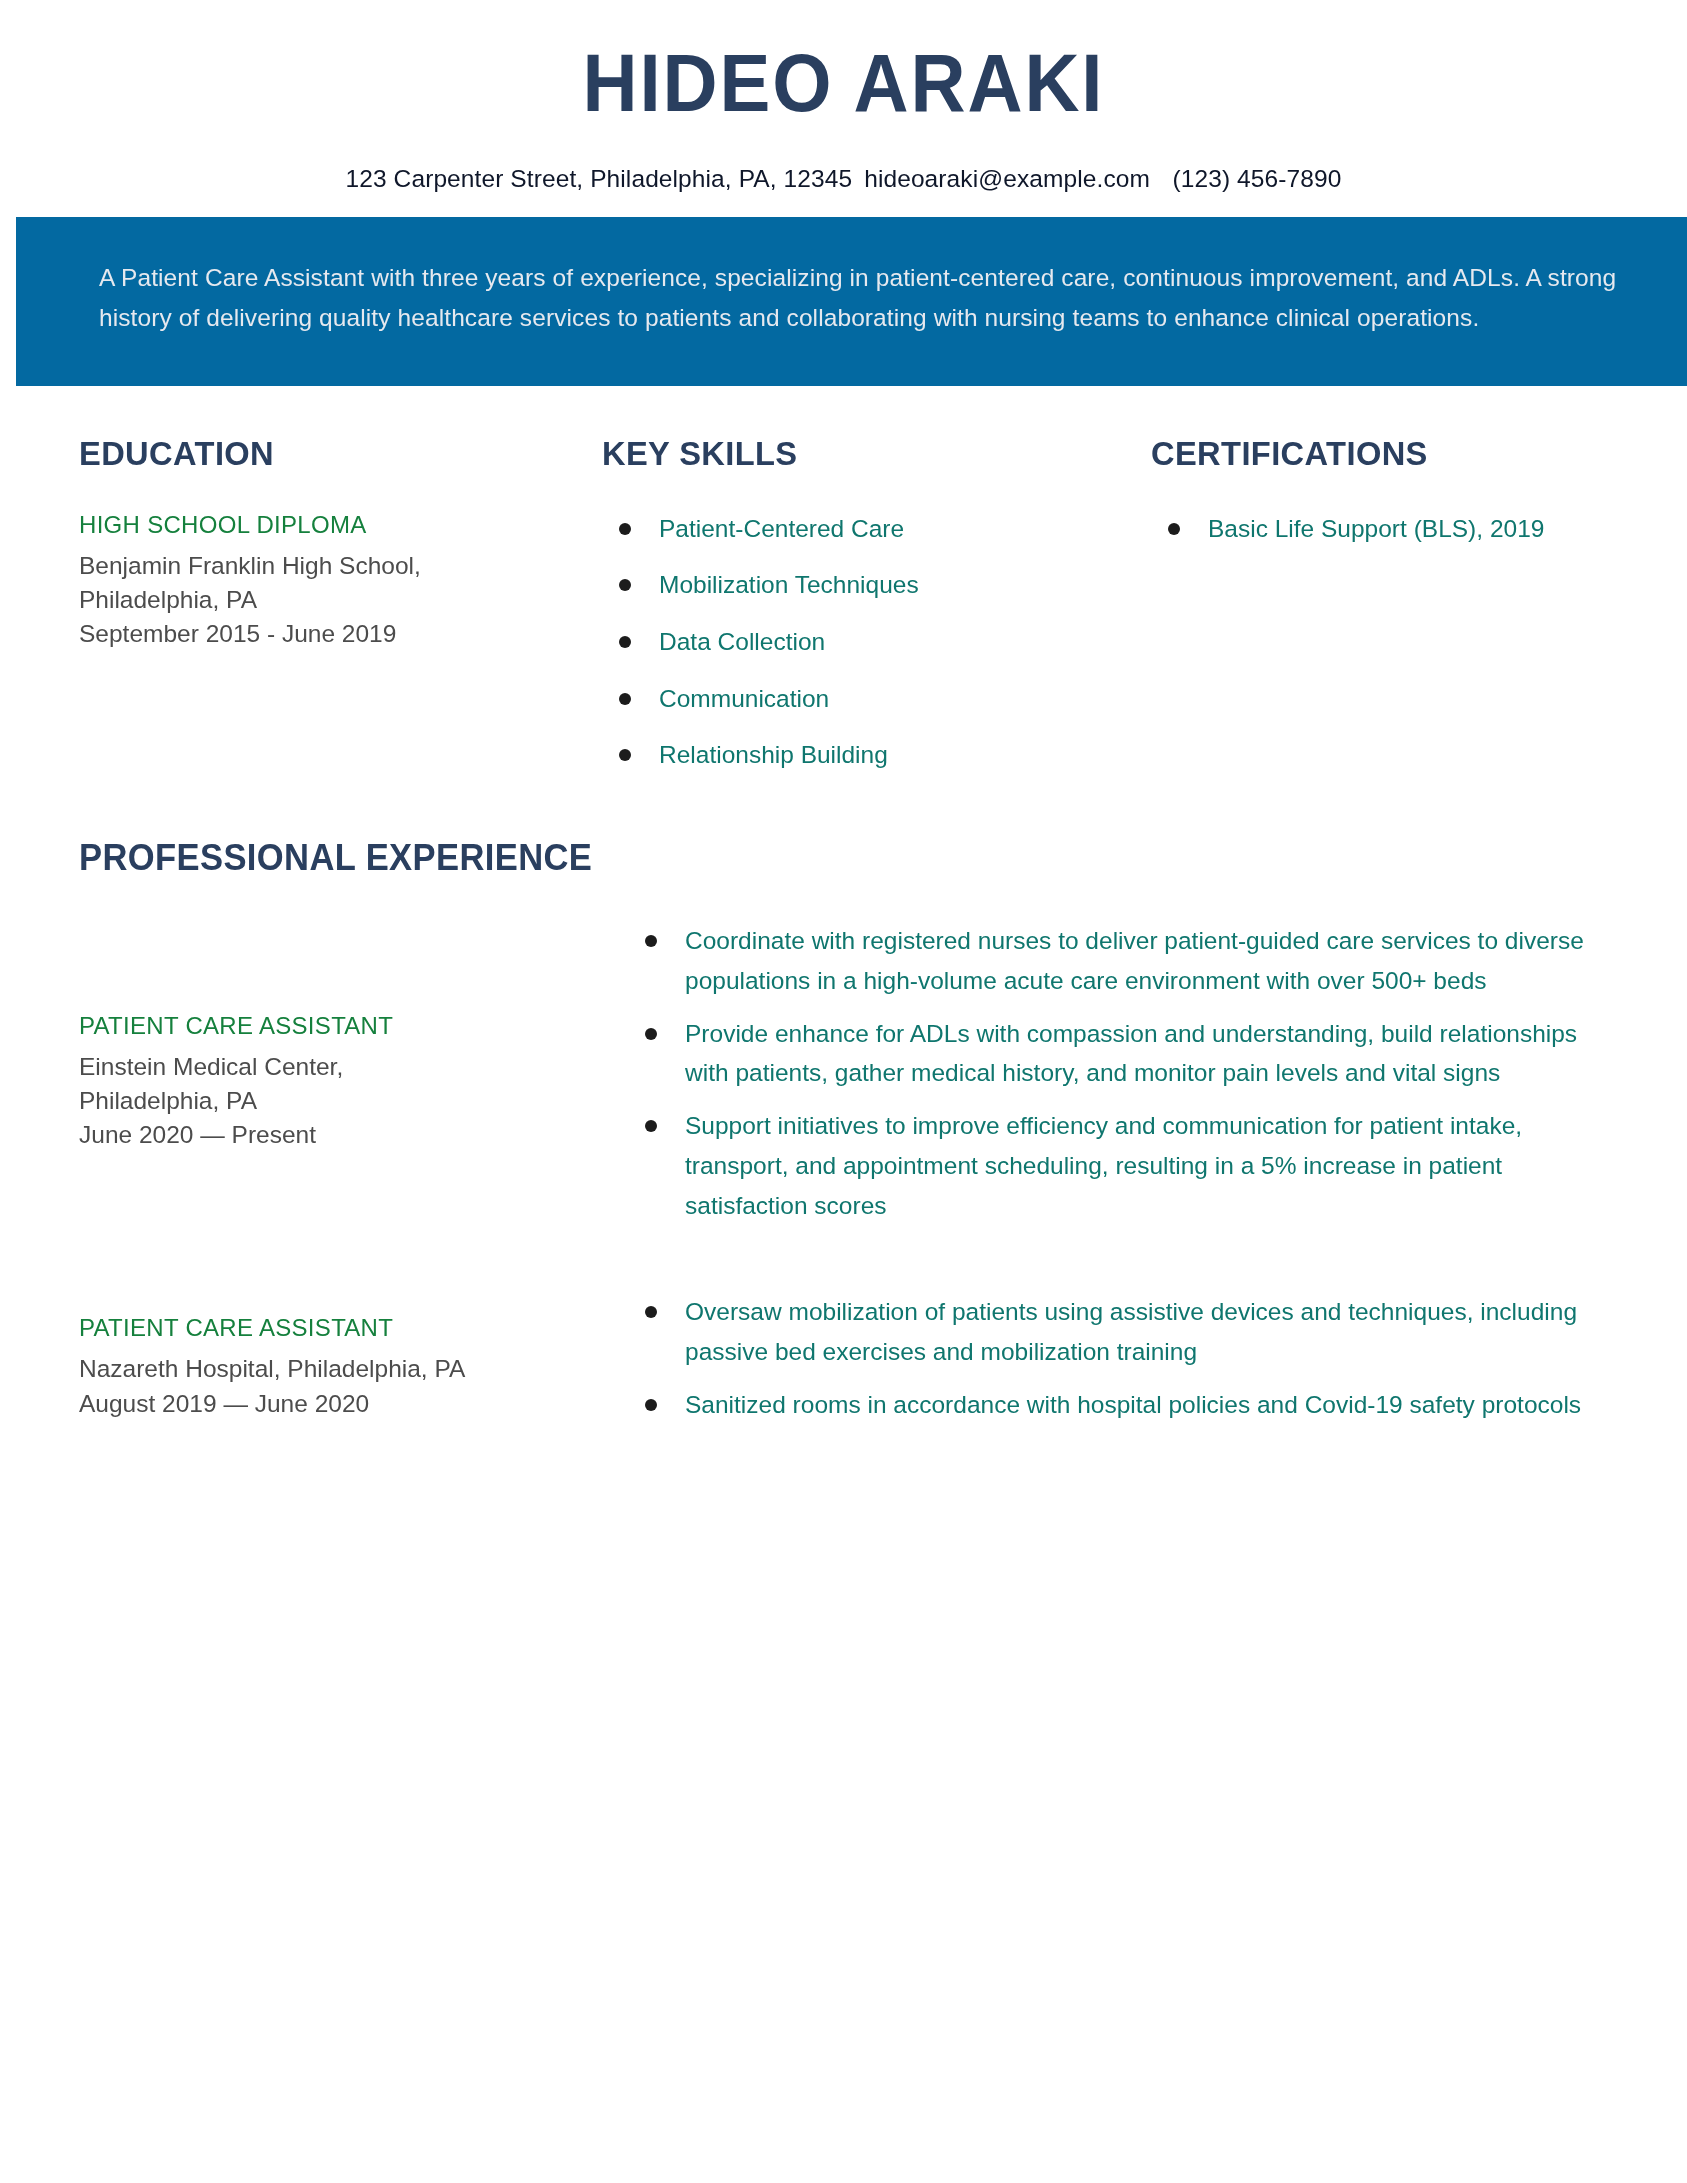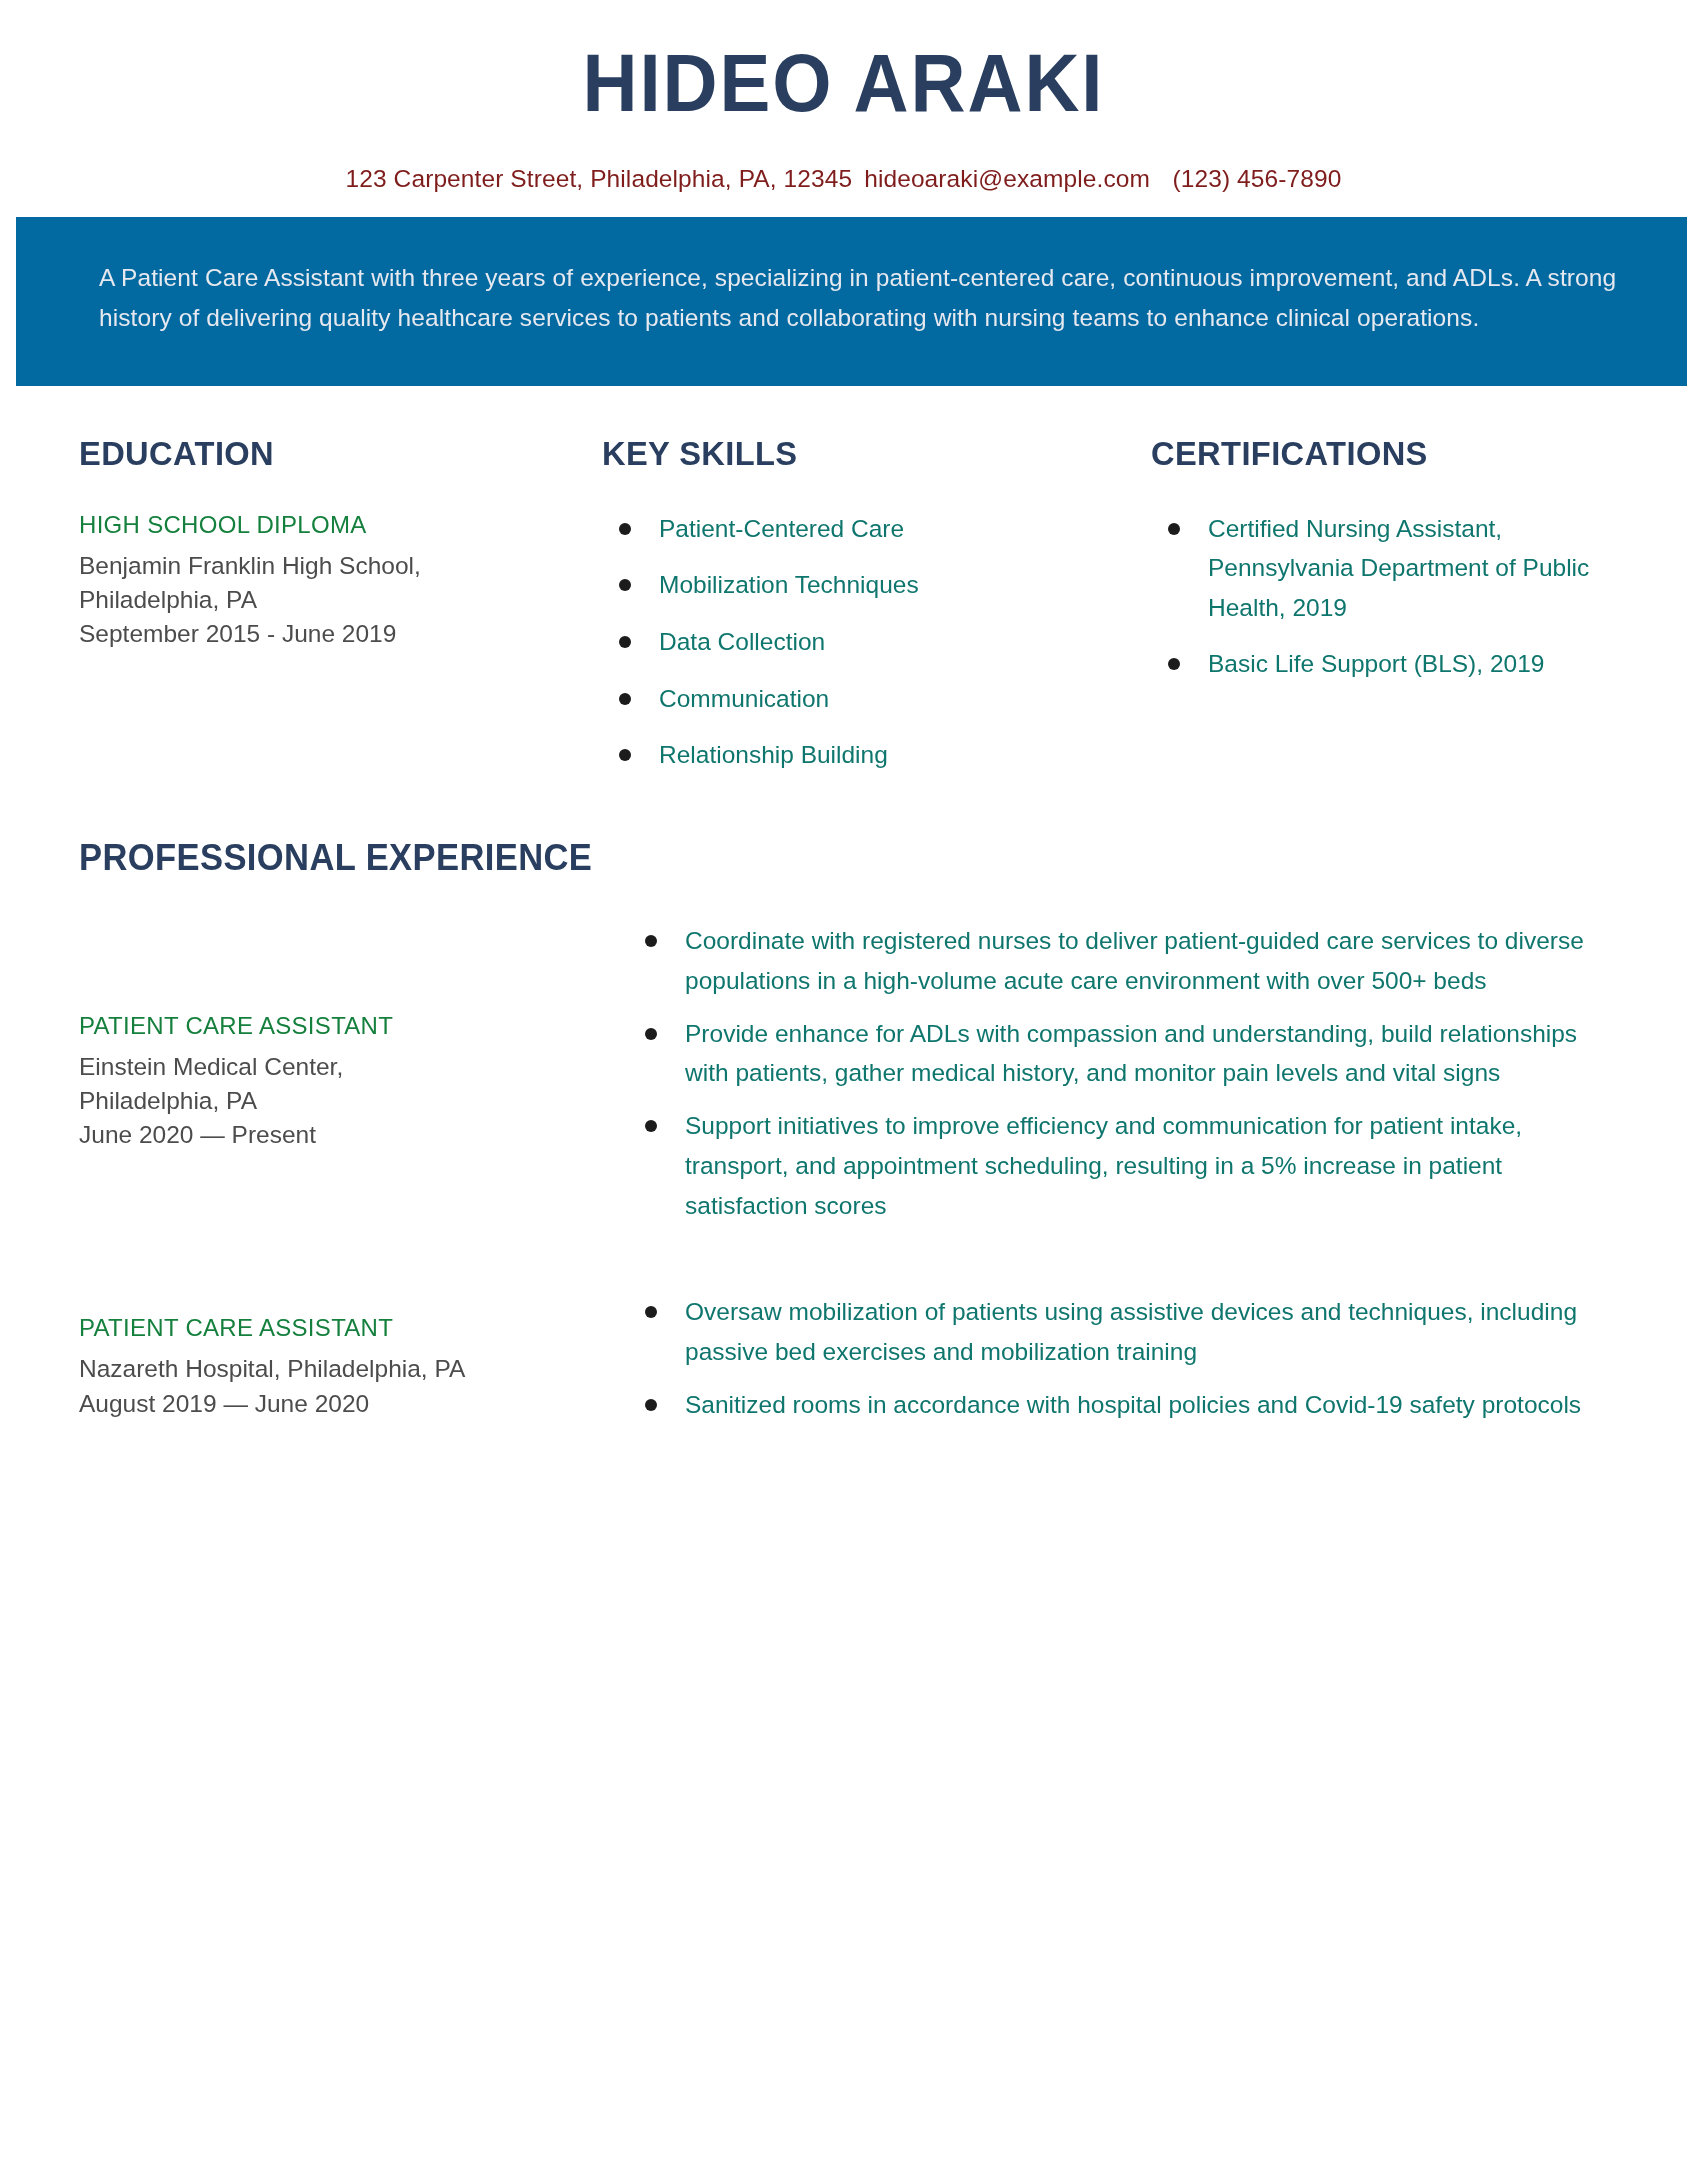--- a/index.html
+++ b/index.html
@@ -38,21 +38,21 @@
     letter-spacing: 2px;
     color: #2a3f5f;
     transform: scaleX(0.93);
     transform-origin: center;
   }
 
   .contact {
     margin-top: 36px;
     font-size: 24.5px;
     line-height: 1.3;
-    color: #7f1d1d;
+    color: #0f172a;
     letter-spacing: 0.1px;
   }
   .contact .gap { display: inline-block; width: 12px; }
   .contact .gap-wide { display: inline-block; width: 22.5px; }
 
   
   .summary-band {
     width: 100%;
     background: #0369a1;
     padding: 41px 38px 48px 83px;
@@ -204,21 +204,20 @@
         <li>Mobilization Techniques</li>
         <li>Data Collection</li>
         <li>Communication</li>
         <li>Relationship Building</li>
       </ul>
     </div>
 
     <div class="col-certs">
       <div class="section-title">CERTIFICATIONS</div>
       <ul class="bullets tight">
-        <li>Certified Nursing Assistant, Pennsylvania Department of Public Health, 2019</li>
         <li>Basic Life Support (BLS), 2019</li>
       </ul>
     </div>
 
   </div>
 
   <div class="experience">
     <div class="exp-title">PROFESSIONAL EXPERIENCE</div>
 
     <div class="job">

